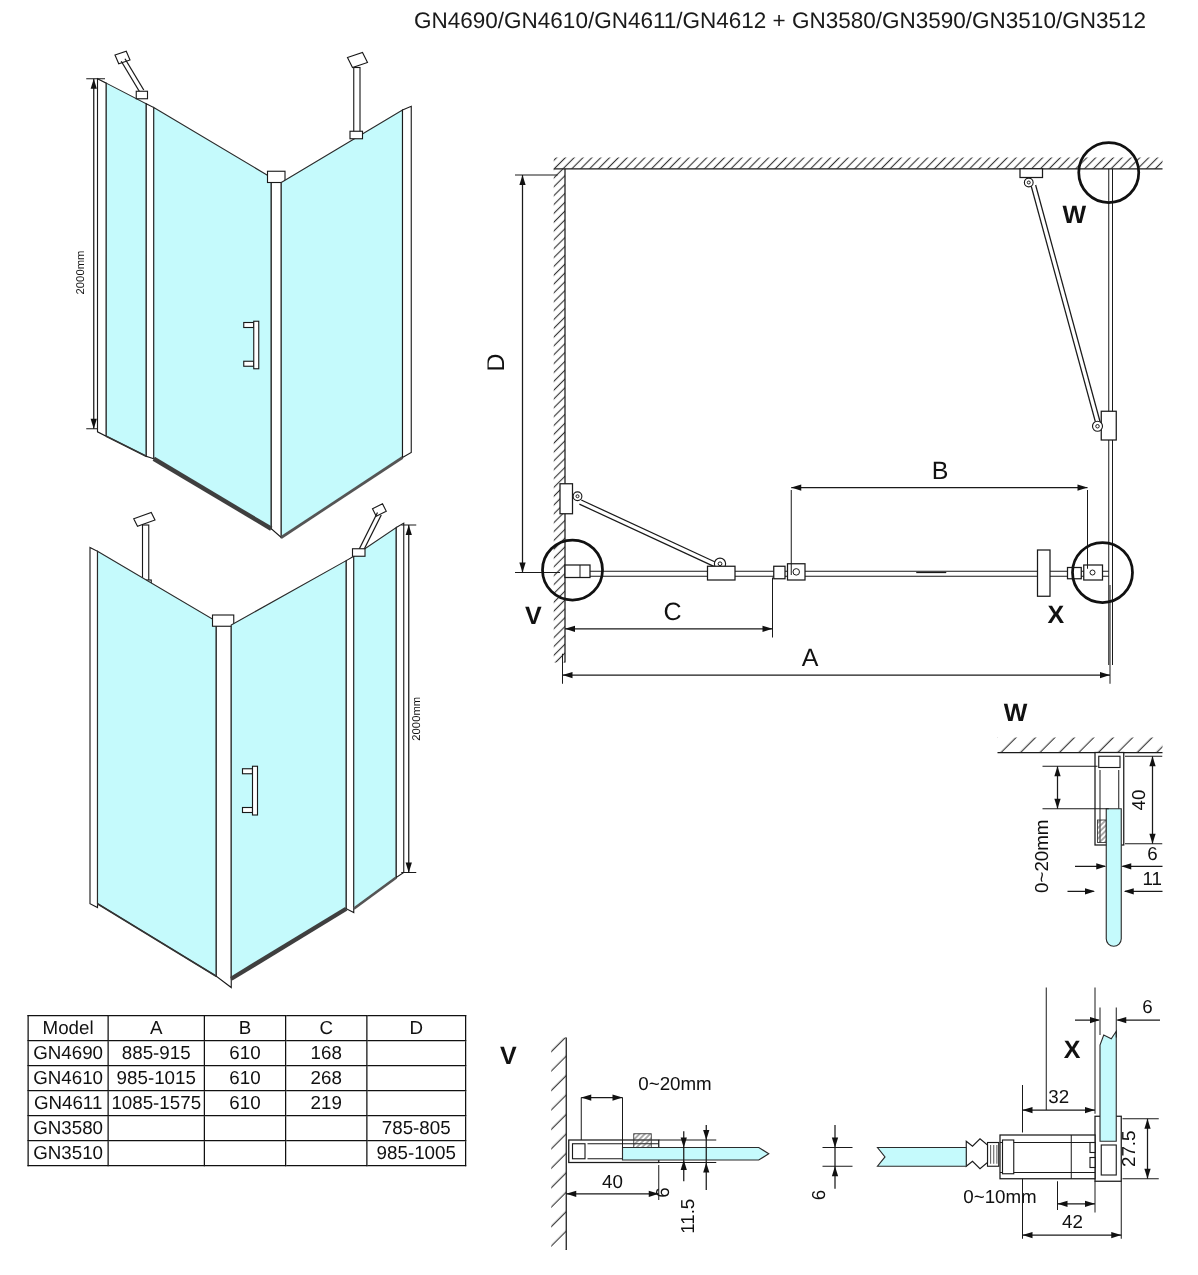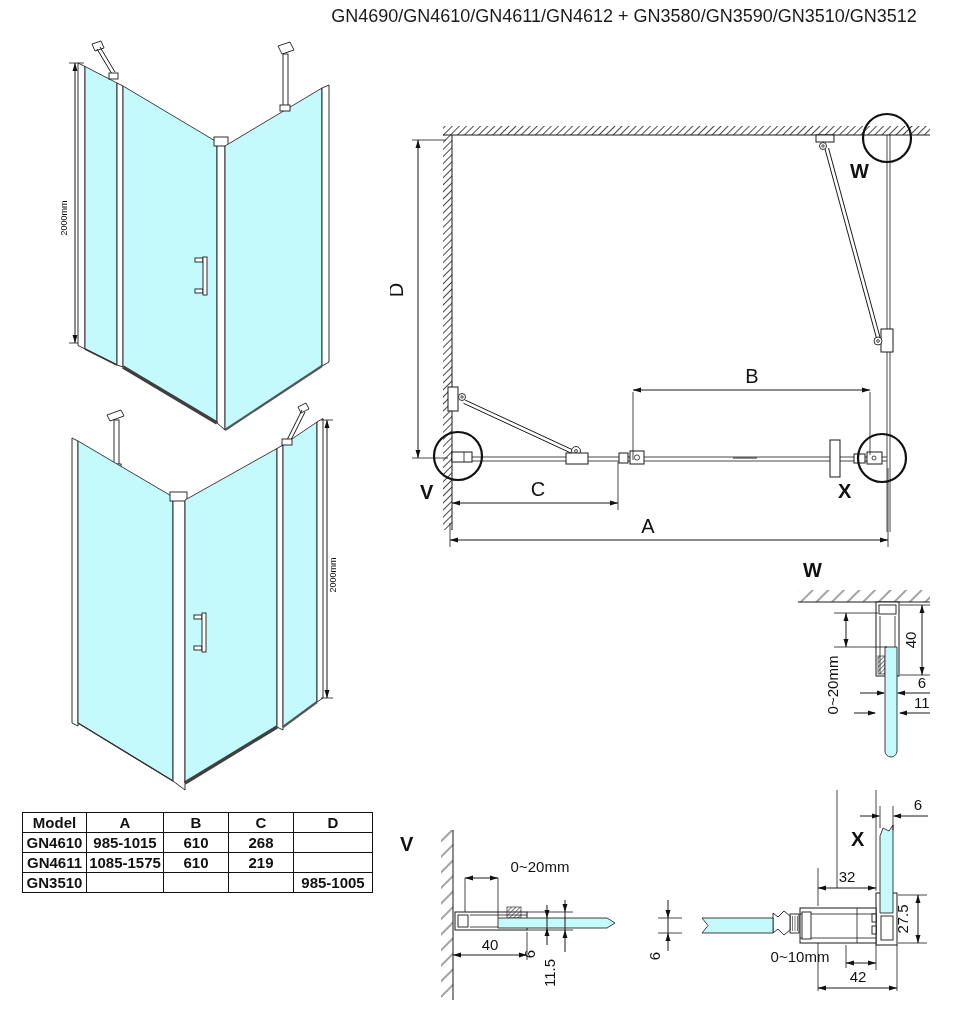--- a/index.html
+++ b/index.html
@@ -18,21 +18,21 @@
   .lnt{stroke:#1a1a1a;stroke-width:0.8;fill:none}
   .white{fill:#fff;stroke:#1a1a1a;stroke-width:1}
   .whitet{fill:#fff;stroke:#1a1a1a;stroke-width:0.9}
   .glass{fill:#c5fafc;stroke:#2b2b2b;stroke-width:0.9}
   .tri{fill:#111;stroke:none}
   .circ{fill:none;stroke:#111;stroke-width:2.2}
   .rail{stroke:#3f3f3f;stroke-width:3.5;fill:none}
   .rail2{stroke:#555;stroke-width:2.2;fill:none}
   .rail3{stroke:#333;stroke-width:1.4;fill:none}
   table.spec{position:absolute;left:22px;top:812px;border-collapse:collapse;table-layout:fixed}
-  .spec td{border:1.5px solid #111;font-size:15px;font-weight:700;text-align:center;
+  .spec td{border:1.5px solid #111;font-size:15px;font-weight:400;text-align:center;
            padding:0;height:19px;color:#111;overflow:hidden;white-space:nowrap}
 </style>
 </head>
 <body>
 
 <div class="page">
 
   <div class="title">GN4690/GN4610/GN4611/GN4612 + GN3580/GN3590/GN3510/GN3512</div>
 
   <svg class="abs" style="left:40px;top:38px" width="310" height="772" viewBox="0 0 310 772">
@@ -433,34 +433,48 @@
     </colgroup>
     <tbody>
         <tr>
       <td>Model</td>
       <td>A</td>
       <td>B</td>
       <td>C</td>
       <td>D</td>
     </tr>
     <tr>
+      <td>GN4690</td>
+      <td>885-915</td>
+      <td>610</td>
+      <td>168</td>
+      <td></td>
+    </tr>
+    <tr>
       <td>GN4610</td>
       <td>985-1015</td>
       <td>610</td>
       <td>268</td>
       <td></td>
     </tr>
     <tr>
       <td>GN4611</td>
       <td>1085-1575</td>
       <td>610</td>
       <td>219</td>
       <td></td>
     </tr>
     <tr>
+      <td>GN3580</td>
+      <td></td>
+      <td></td>
+      <td></td>
+      <td>785-805</td>
+    </tr>
+    <tr>
       <td>GN3510</td>
       <td></td>
       <td></td>
       <td></td>
       <td>985-1005</td>
     </tr>
   </tbody>
     </table>
 
 </div>

